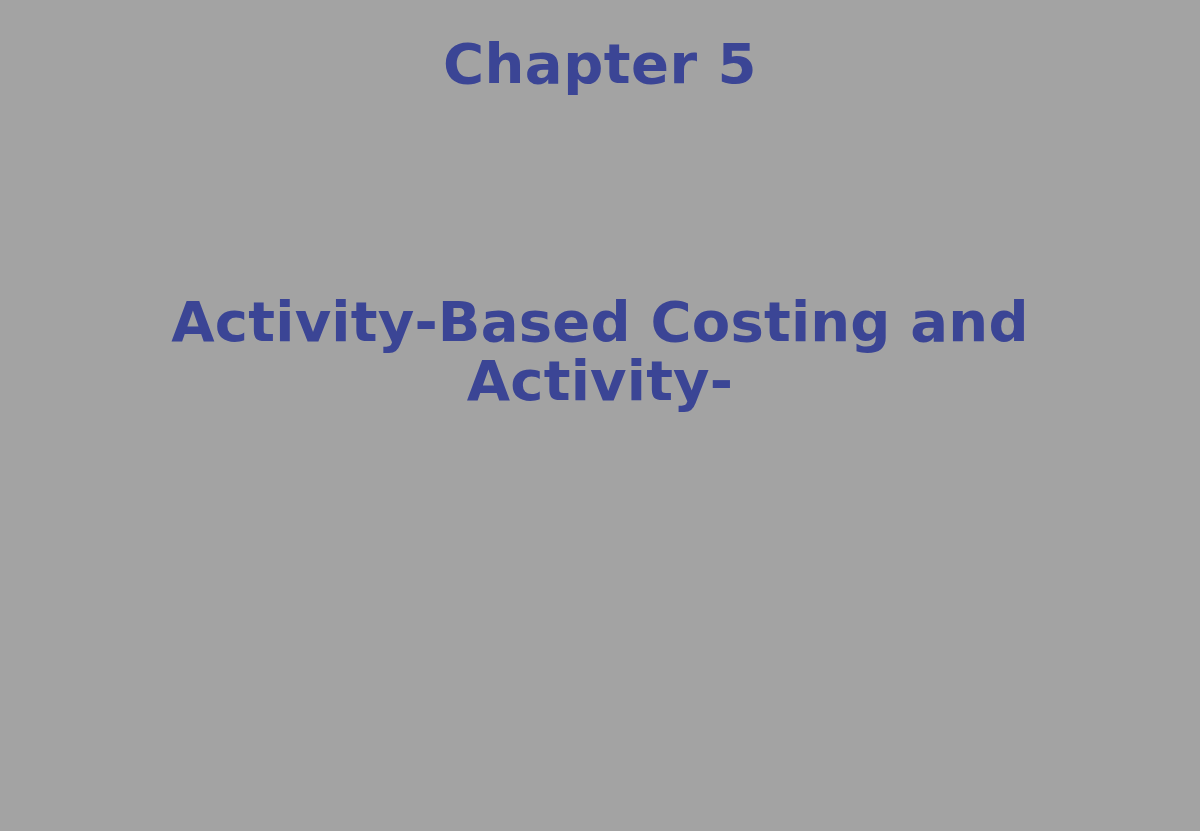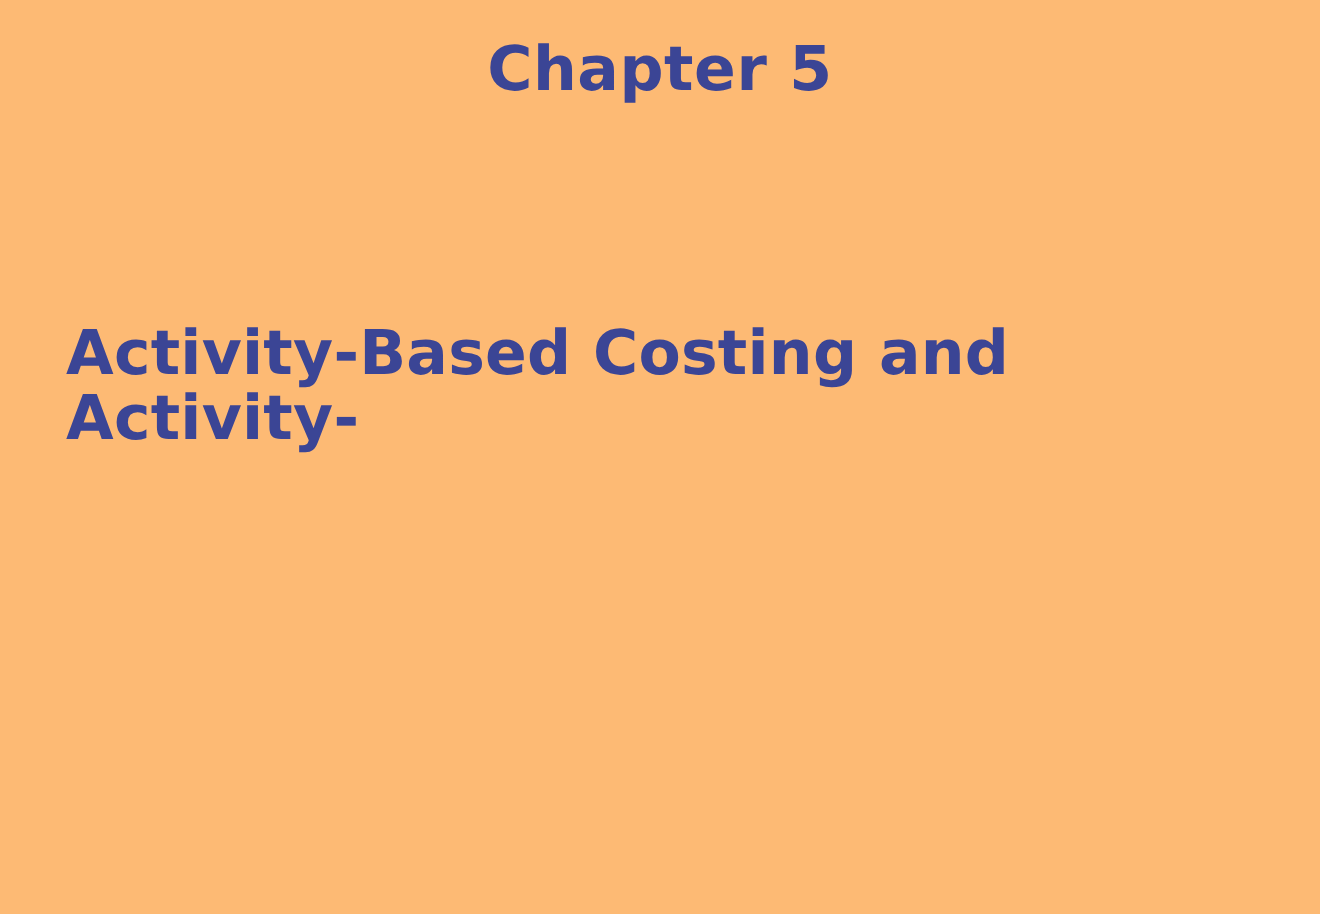--- a/index.html
+++ b/index.html
@@ -11,21 +11,21 @@
     height: 831px;
     background: #ffffff;
     font-family: "DejaVu Sans", sans-serif;
     overflow: hidden;
   }
 
   .slide {
     position: relative;
     width: 1200px;
     height: 831px;
-    background: #fdba74;
+    background: #a3a3a3;
   }
 
   .slide-chapter-label {
     position: absolute;
     left: 0;
     top: 34px;
     width: 1200px;
     text-align: center;
     font-family: "DejaVu Sans", sans-serif;
     font-weight: bold;
@@ -34,21 +34,21 @@
     letter-spacing: 0.5px;
     color: #3b4595;
     white-space: nowrap;
   }
 
   .slide-main-title {
     position: absolute;
     left: 60px;
     top: 292px;
     width: 1080px;
-    text-align: left;
+    text-align: center;
     font-family: "DejaVu Sans", sans-serif;
     font-weight: bold;
     font-size: 56px;
     line-height: 59px;
     letter-spacing: 0.2px;
     color: #3b4595;
   }
 
   .slide-main-title .title-line {
     display: block;

